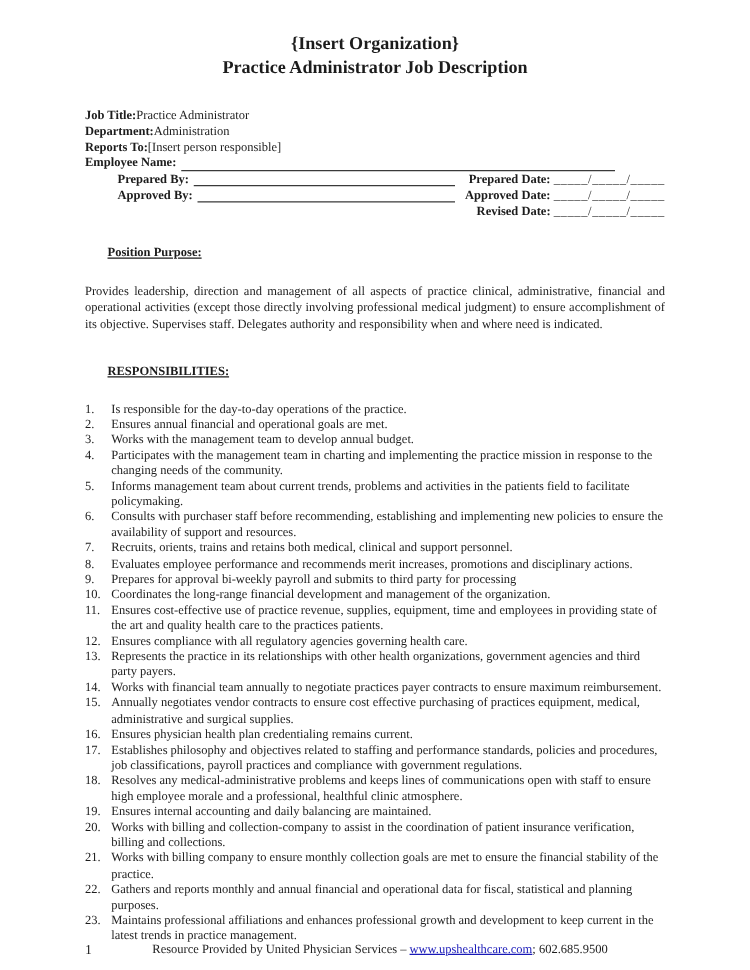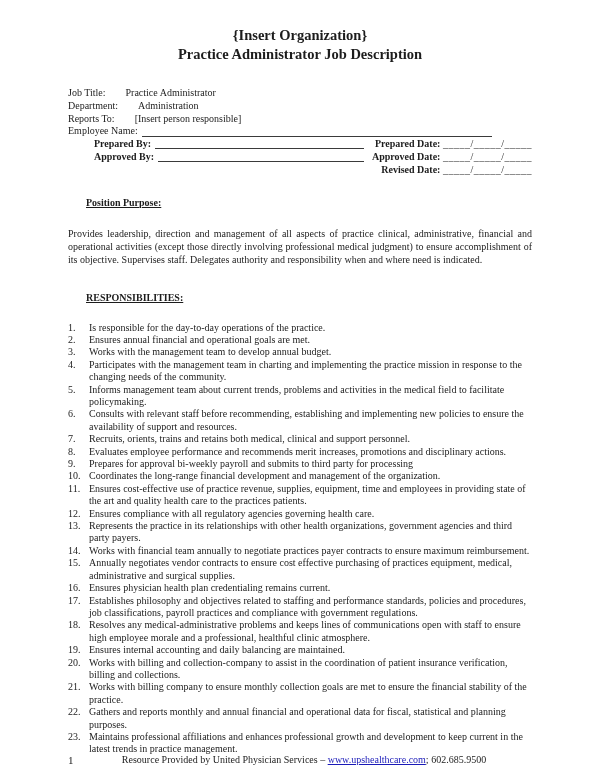--- a/index.html
+++ b/index.html
@@ -13,22 +13,22 @@
     padding: 26px 68px 0 68px;
     font-family: "Liberation Serif", serif;
     color: #1c1c1c;
     overflow: hidden;
   }
   
   .doc-title { text-align: center; font-weight: bold; font-size: 14.5px; line-height: 19px; }
   
   .fields { margin-top: 23px; font-size: 10px; line-height: 12.8px; }
   .frow { display: flex; align-items: flex-end; }
-  .frow b { font-weight: normal; white-space: nowrap; }
-  .frow .val { margin-left: 20px; white-space: nowrap; }
+  .frow b { font-weight: bold; white-space: nowrap; }
+  .frow .val { margin-left: 0; white-space: nowrap; }
   .fill { flex: 1 1 auto; border-bottom: 0.9px solid #3a3a3a; margin: 0 0 1.5px 4px; height: 10px; }
   .split { display: flex; }
   .left-part { width: 270px; display: flex; align-items: flex-end; margin-left: 26px; }
   .right-part { flex: 1; display: flex; align-items: center; justify-content: flex-end; }
   .right-part b { font-weight: bold; white-space: nowrap; }
   .blank { white-space: nowrap; letter-spacing: 0.5px; }
   
   .section-heading {
     font-size: 10px; font-weight: bold; text-decoration: underline;
     margin: 18px; line-height: 13px;
@@ -117,22 +117,22 @@
     <p>Provides leadership, direction and management of all aspects of practice clinical, administrative, financial and operational activities (except those directly involving professional medical judgment) to ensure accomplishment of its objective.  Supervises staff.  Delegates authority and responsibility when and where need is indicated.</p>
   </div>
 
   <div class="resp">
     <div class="section-heading">RESPONSIBILITIES:</div>
     <ol>
         <li>Is responsible for the day-to-day operations of the practice.</li>
         <li>Ensures annual financial and operational goals are met.</li>
         <li>Works with the management team to develop annual budget.</li>
         <li>Participates with the management team in charting and implementing the practice mission in response to the changing needs of the community.</li>
-        <li>Informs management team about current trends, problems and activities in the medical field to facilitate policymaking.</li>
-        <li>Consults with relevant staff before recommending, establishing and implementing new policies to ensure the availability of support and resources.</li>
+        <li>Informs management team about current trends, problems and activities in the patients field to facilitate policymaking.</li>
+        <li>Consults with purchaser staff before recommending, establishing and implementing new policies to ensure the availability of support and resources.</li>
         <li>Recruits, orients, trains and retains both medical, clinical and support personnel.</li>
         <li>Evaluates employee performance and recommends merit increases, promotions and disciplinary actions.</li>
         <li>Prepares for approval bi-weekly payroll and submits to third party for processing</li>
         <li>Coordinates the long-range financial development and management of the organization.</li>
         <li>Ensures cost-effective use of practice revenue, supplies, equipment, time and employees in providing state of the art and quality health care to the practices patients.</li>
         <li>Ensures compliance with all regulatory agencies governing health care.</li>
         <li>Represents the practice in its relationships with other health organizations, government agencies and third party payers.</li>
         <li>Works with financial team annually to negotiate practices payer contracts to ensure maximum reimbursement.</li>
         <li>Annually negotiates vendor contracts to ensure cost effective purchasing of practices equipment, medical, administrative and surgical supplies.</li>
         <li>Ensures physician health plan credentialing remains current.</li>

